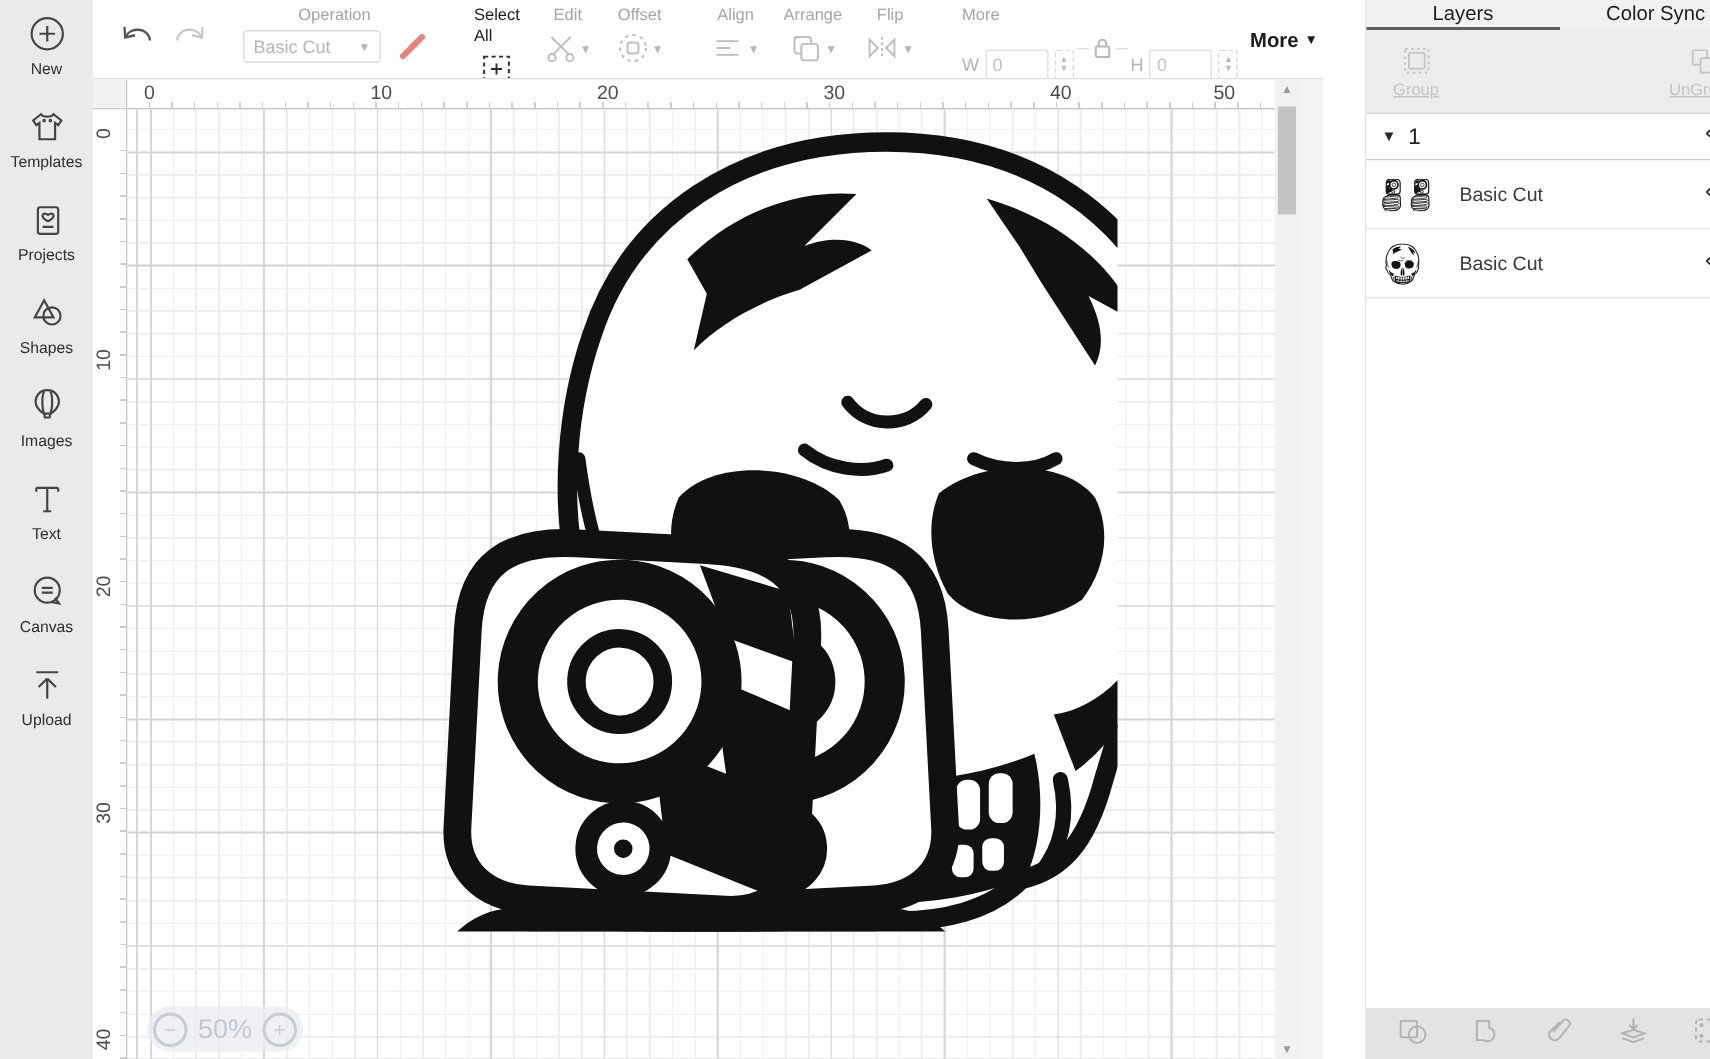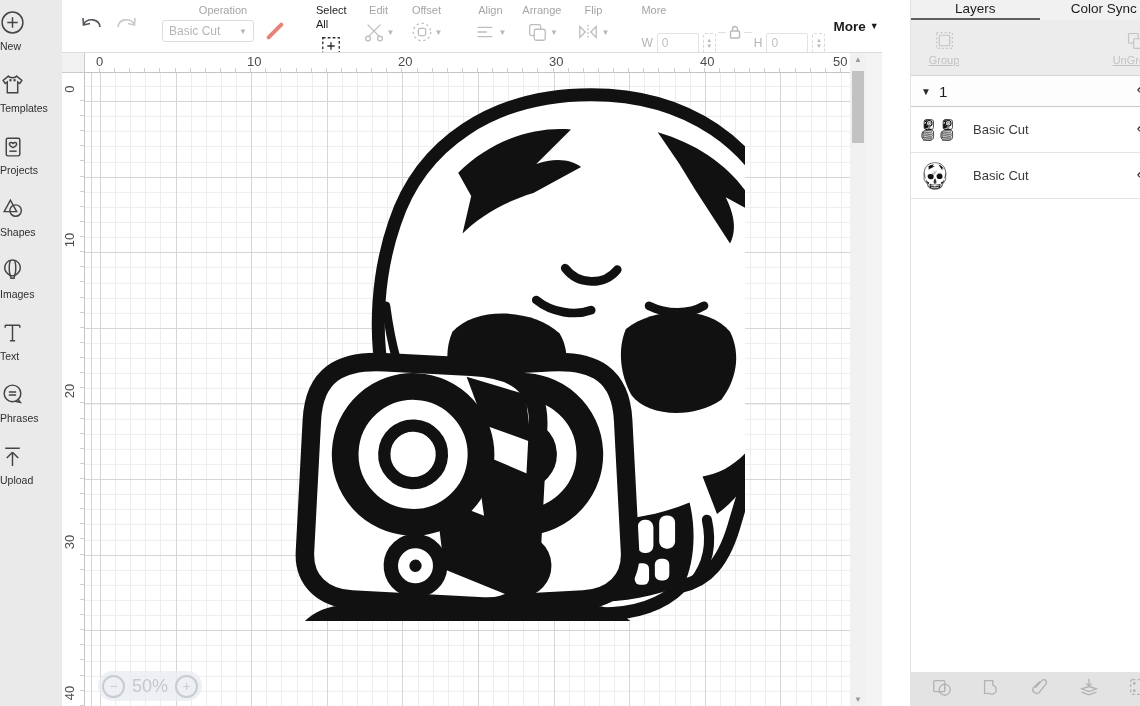--- a/index.html
+++ b/index.html
@@ -3,21 +3,21 @@
 <meta charset="utf-8">
 <style>
   * { margin:0; padding:0; box-sizing:border-box; }
   html,body { width:1140px; height:706px; overflow:hidden;
     font-family:"Liberation Sans", sans-serif; background:#fff; color:#242424; }
 
   
   .sidebar { position:absolute; left:0; top:0; width:62px; height:706px;
     background:#eaeaea; display:flex; flex-direction:column; align-items:center;
     padding-top:10px; gap:20px; }
-  .side-item { display:flex; flex-direction:column; align-items:flex-start; gap:5px;
+  .side-item { display:flex; flex-direction:column; align-items:center; gap:5px;
     width:62px; cursor:pointer; }
   .side-item svg { width:25px; height:25px; stroke:#444; fill:none; stroke-width:1.4; }
   .side-item .lbl { font-size:10.5px; color:#2e2e2e; }
 
   
   .toolbar { position:absolute; left:62px; top:0; width:820px; height:52px;
     background:#fff; display:flex; align-items:center; padding:0 10px 0 18px; }
   .tb-group { display:flex; flex-direction:column; align-items:center; justify-content:flex-start;
     height:46px; margin:0 8px; }
   .tb-label { font-size:11px; color:#a5a5a5; line-height:14px; }
@@ -237,21 +237,21 @@
         <path d="M5 5 h14 M5 5 v2.5 M19 5 v2.5 M12 5 v15 M9.5 20 h5"></path>
       </svg>
     <span class="lbl">Text</span>
   </div>
   <div class="side-item">
     <svg viewBox="0 0 24 24">
         <circle cx="12" cy="11" r="8"></circle>
         <path d="M8.5 9.5 h7 M8.5 12.5 h7"></path>
         <path d="M17 16 L19.5 19.5 L14.5 18.5"></path>
       </svg>
-    <span class="lbl">Phrases</span>
+    <span class="lbl">Canvas</span>
   </div>
   <div class="side-item">
     <svg viewBox="0 0 24 24">
         <path d="M5 4 h14 M12 8 v13 M12 8 L6.5 13.5 M12 8 L17.5 13.5"></path>
       </svg>
     <span class="lbl">Upload</span>
   </div>
 </nav>
 
 <header class="toolbar">
@@ -378,21 +378,21 @@
 </header>
 
 <main class="canvas-area">
   <div class="ruler-corner"></div>
   <div class="h-ruler">
     <span style="left:11px">0</span>
     <span style="left:162px">10</span>
     <span style="left:313px">20</span>
     <span style="left:464px">30</span>
     <span style="left:615px">40</span>
-    <span style="left:748px">50</span>
+    <span style="left:724px">50</span>
   </div>
   <div class="v-ruler">
     <span style="top:4px">0</span>
     <span style="top:155px">10</span>
     <span style="top:306px">20</span>
     <span style="top:457px">30</span>
     <span style="top:608px">40</span>
   </div>
   <div class="grid">
     <svg class="design-svg" viewBox="0 0 615 535">

